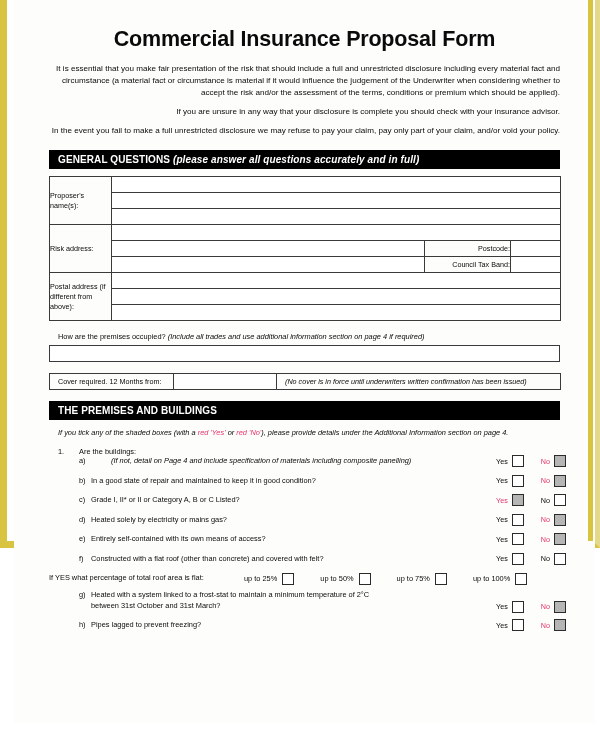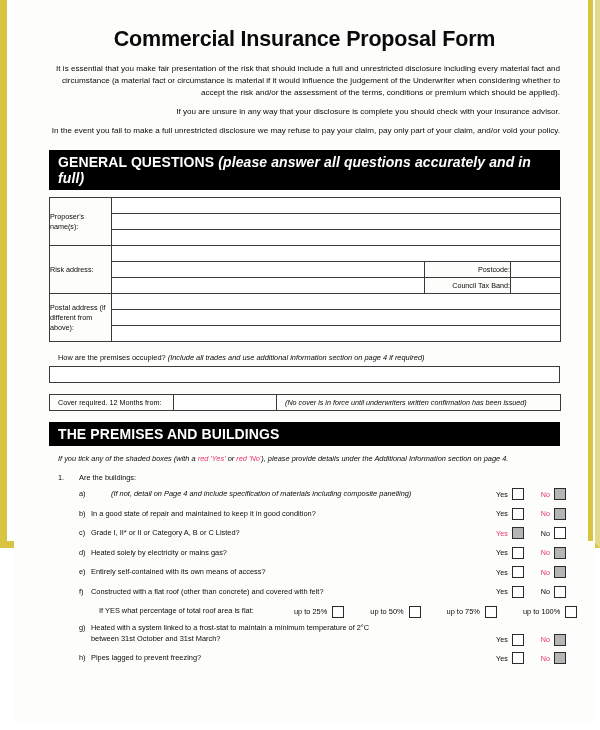--- a/index.html
+++ b/index.html
@@ -73,21 +73,21 @@
     line-height: 1.5;
     margin: 0 0 7px 0;
     text-align: right;
   }
   .intro-p:last-of-type { margin-bottom: 0; }
 
   
   .section-bar {
     background: #000000;
     color: #ffffff;
-    font-size: 14px;
+    font-size: 10px;
     font-weight: bold;
     padding: 4px 7px 4px 9px;
     margin: 0;
     letter-spacing: 0.1px;
   }
   .section-bar .ital {
     font-style: italic;
     font-weight: bold;
   }
 
@@ -156,21 +156,20 @@
     line-height: 1.5;
     margin: 7px 0 6px 9px;
   }
   .redword { color: #e8356d; }
 
   
   .q-block { margin-top: 9px; }
   .q-number-row {
     font-size: 7.4px;
     margin-left: 9px;
-    margin-bottom: 7px;
   }
   .q-number-row .num {
     display: inline-block;
     width: 21px;
   }
 
   .q-row {
     position: relative;
     margin-left: 30px;
     min-height: 12px;
@@ -217,21 +216,20 @@
     border: 1px solid #2b2b2b;
     background: #ffffff;
     margin-left: 4px;
   }
   .cbox.shaded { background: #b5b5b5; }
   .lab-red { color: #e8356d; }
 
   
   .pct-row {
     position: relative;
-    margin-left: 50px;
     margin-bottom: 7.5px;
     font-size: 7.4px;
   }
   .pct-lead { display: inline-block; }
   .pct-opts {
     position: absolute;
     left: 195px;
     top: 0;
     white-space: nowrap;
   }

